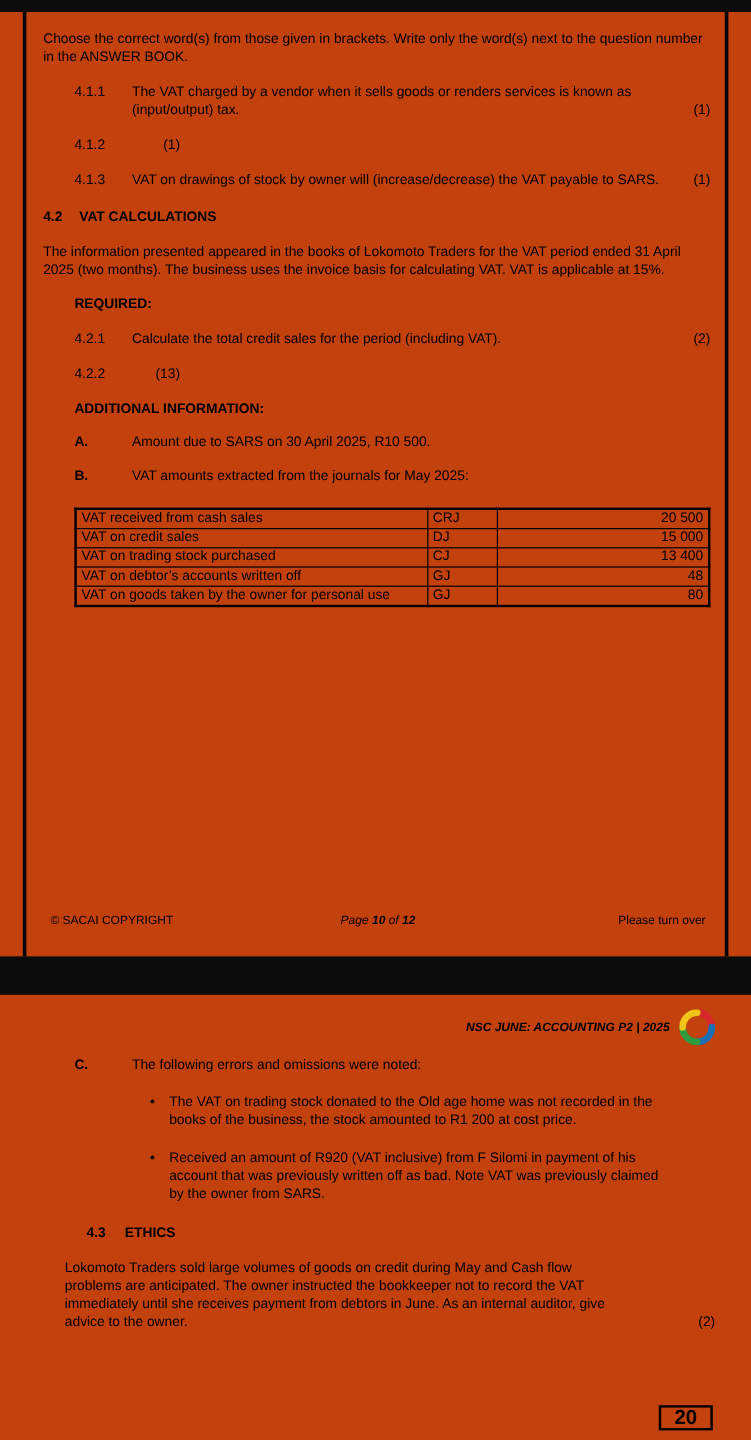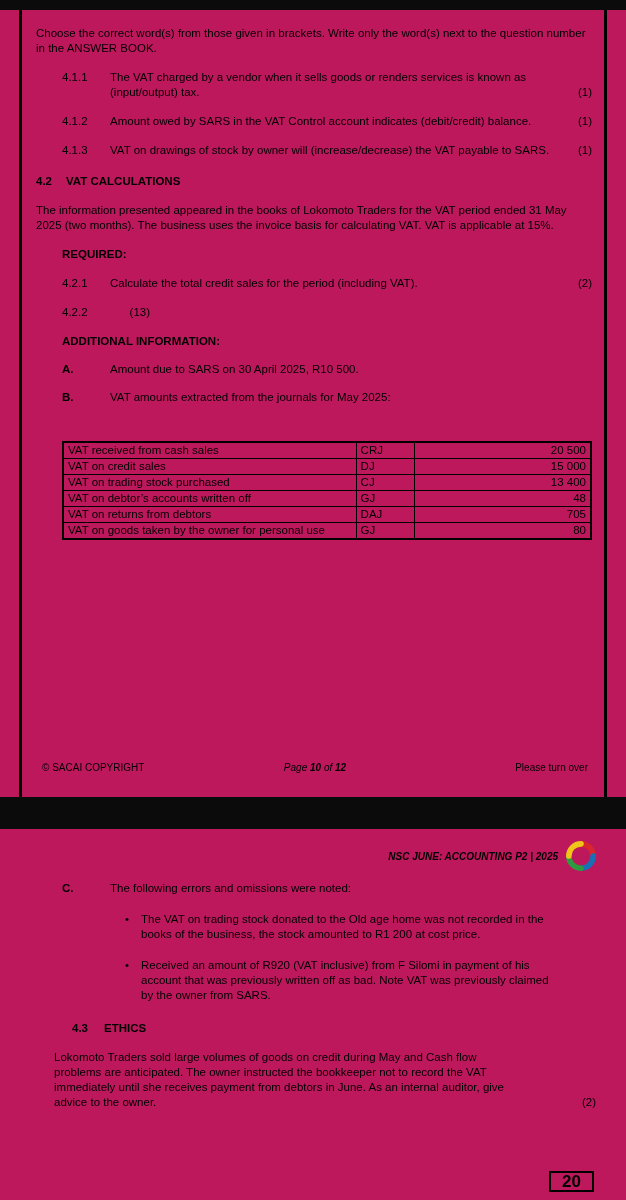--- a/index.html
+++ b/index.html
@@ -1,19 +1,19 @@
 <!DOCTYPE html>
 <html><head>
 <meta charset="utf-8">
 <style>
   * { box-sizing: border-box; margin: 0; padding: 0; }
   html, body { background: #fff; }
   .screen {
     width: 626px; height: 1200px; position: relative; overflow: hidden;
-    background: #be185d; color: #000;
+    background: #c2410c; color: #000;
     font-family: "Liberation Sans", sans-serif;
     font-size: 11.5px; line-height: 15px;
   }
   .bar { background: #0b0b0b; width: 626px; }
   .bar.top { height: 10px; }
   .bar.mid { height: 32px; }
 
   
   .page1 {
     height: 787px; margin: 0 19px;
@@ -28,21 +28,21 @@
   .qrow .qmarks { flex: 0 0 40px; text-align: right; }
   .qmarks.m-end { align-self: flex-end; }
   .qmarks.m-start { align-self: flex-start; }
   .sec { display: flex; font-weight: bold; margin-bottom: 14px; }
   .sec .secnum { flex: 0 0 30px; }
   .sub-bold { font-weight: bold; margin-left: 26px; margin-bottom: 14px; }
   .lrow { display: flex; margin-bottom: 13px; }
   .lrow .lletter { flex: 0 0 48px; margin-left: 26px; font-weight: bold; }
   .lrow .ltext { flex: 1; }
 
-  .vat-table { border-collapse: collapse; margin-left: 26px; margin-top: 20px; border: 2px solid #000; }
+  .vat-table { border-collapse: collapse; margin-left: 26px; margin-top: 2px; border: 2px solid #000; }
   .vat-table td { border: 1.5px solid #000; padding: 0 4px; vertical-align: top; }
   .vat-table td.desc { width: 262px; }
   .vat-table td.jrn  { width: 52px; }
   .vat-table td.amt  { width: 158px; text-align: right; }
 
   .footer { margin-top: auto; display: flex; align-items: baseline; font-size: 10px; padding: 0 4px 10px 6px; }
   .footer .fl { flex: 1; text-align: left; }
   .footer .fc { flex: 1; text-align: center; font-style: italic; }
   .footer .fr { flex: 1; text-align: right; }
 
@@ -86,36 +86,35 @@
     <div class="para">Choose the correct word(s) from those given in brackets. Write only the word(s) next to the question number in the ANSWER BOOK.</div>
 
     <div class="qrow">
       <div class="qnum">4.1.1</div>
       <div class="qtext">The VAT charged by a vendor when it sells goods or renders services is known as (input/output) tax.</div>
       <div class="qmarks m-end">(1)</div>
     </div>
 
     <div class="qrow">
       <div class="qnum">4.1.2</div>
-      <div class="qtext">Amount owed by SARS in the VAT Control account indicates (debit/credit) balance.</div>
       <div class="qmarks m-end">(1)</div>
     </div>
 
     <div class="qrow" style="margin-bottom:16px;">
       <div class="qnum">4.1.3</div>
       <div class="qtext">VAT on drawings of stock by owner will (increase/decrease) the VAT payable to SARS.</div>
       <div class="qmarks m-start">(1)</div>
     </div>
 
     <div class="sec">
       <div class="secnum">4.2</div>
       <div>VAT CALCULATIONS</div>
     </div>
 
-    <div class="para">The information presented appeared in the books of Lokomoto Traders for the VAT period ended 31 May 2025 (two months). The business uses the invoice basis for calculating VAT.  VAT is applicable at 15%.</div>
+    <div class="para">The information presented appeared in the books of Lokomoto Traders for the VAT period ended 31 April 2025 (two months). The business uses the invoice basis for calculating VAT.  VAT is applicable at 15%.</div>
 
     <div class="sub-bold">REQUIRED:</div>
 
     <div class="qrow">
       <div class="qnum">4.2.1</div>
       <div class="qtext">Calculate the total credit sales for the period (including VAT).</div>
       <div class="qmarks m-start">(2)</div>
     </div>
 
     <div class="qrow">
@@ -149,25 +148,20 @@
         </tr>
         <tr>
           <td class="desc">VAT on trading stock purchased</td>
           <td class="jrn">CJ</td>
           <td class="amt">13 400</td>
         </tr>
         <tr>
           <td class="desc">VAT on debtor’s accounts written off</td>
           <td class="jrn">GJ</td>
           <td class="amt">48</td>
-        </tr>
-        <tr>
-          <td class="desc">VAT on returns from debtors</td>
-          <td class="jrn">DAJ</td>
-          <td class="amt">705</td>
         </tr>
         <tr>
           <td class="desc">VAT on goods taken by the owner for personal use</td>
           <td class="jrn">GJ</td>
           <td class="amt">80</td>
         </tr>
       </tbody>
     </table>
 
     <div class="footer">

